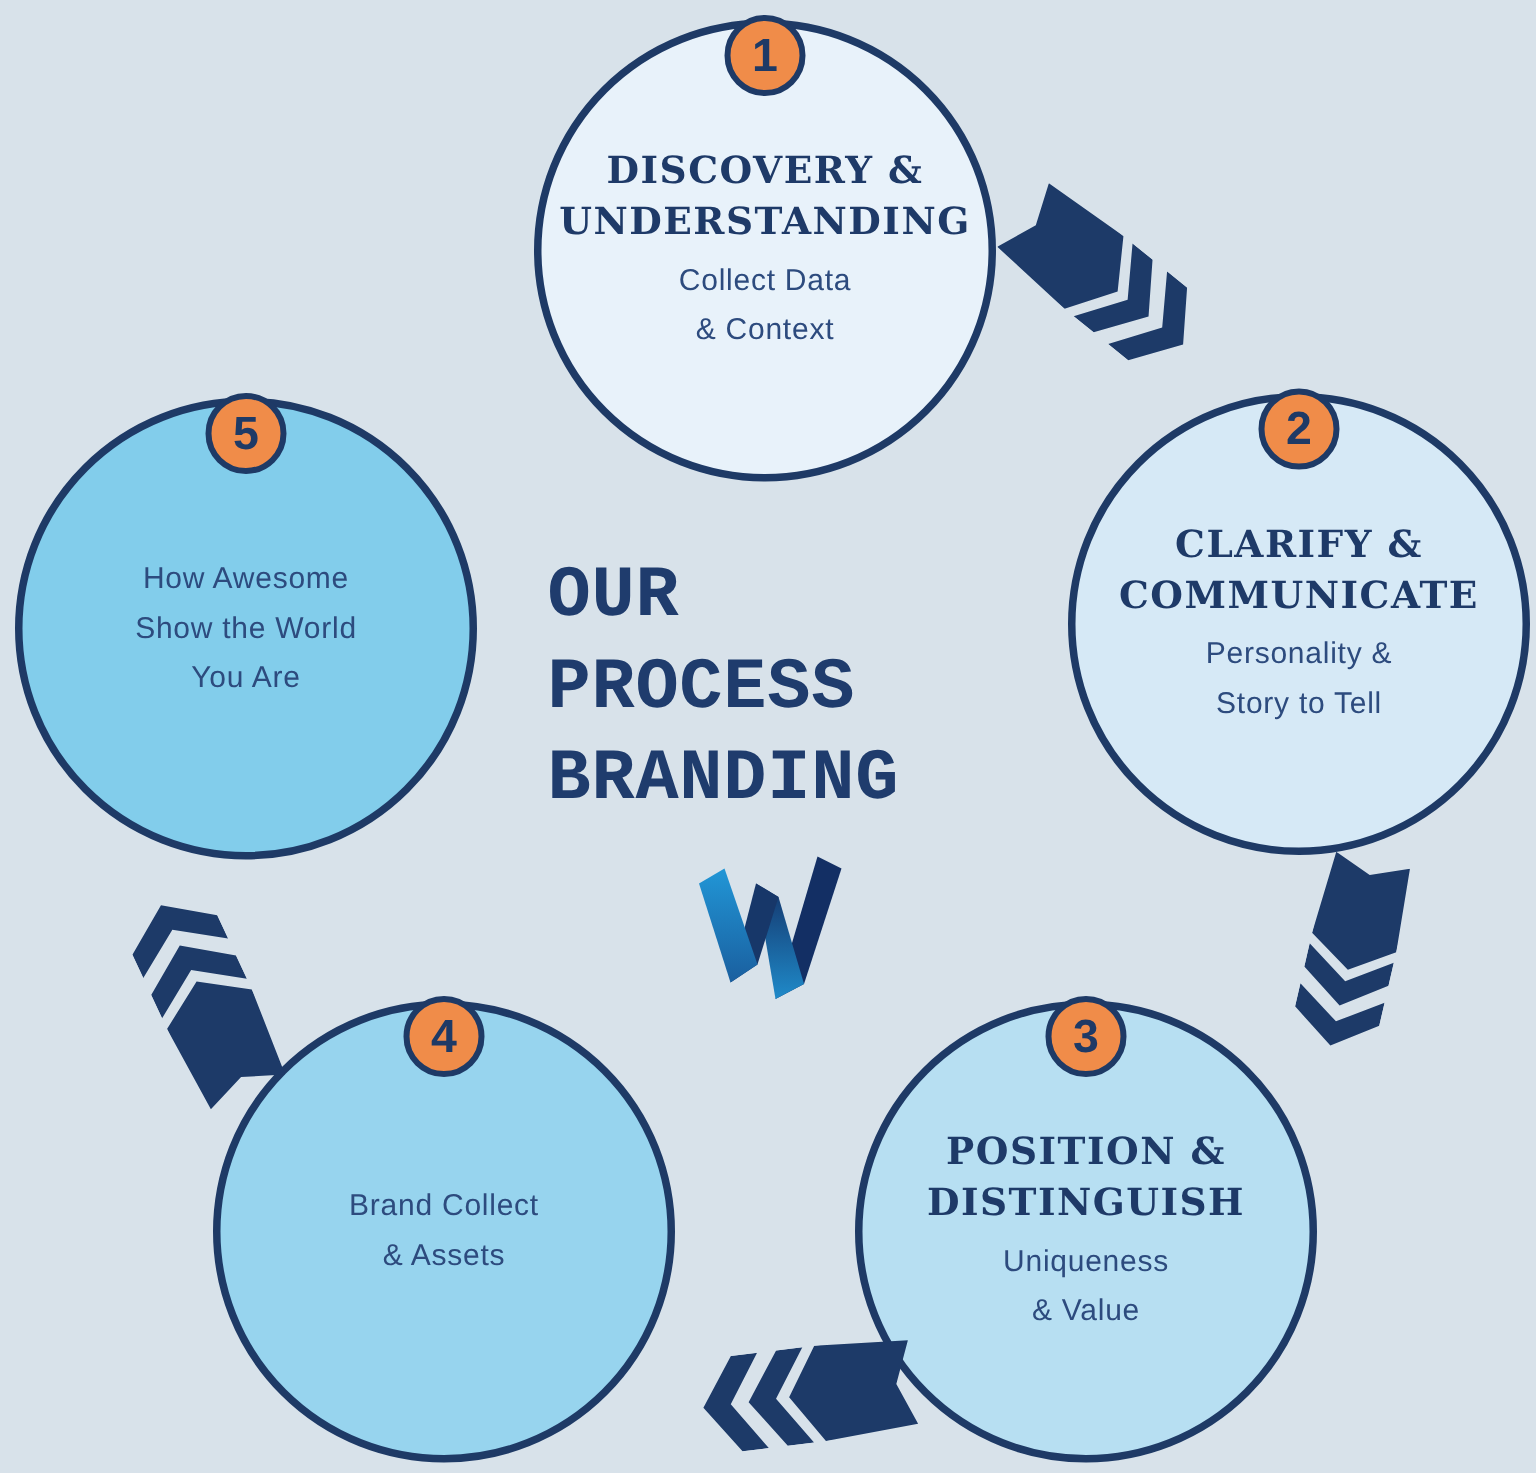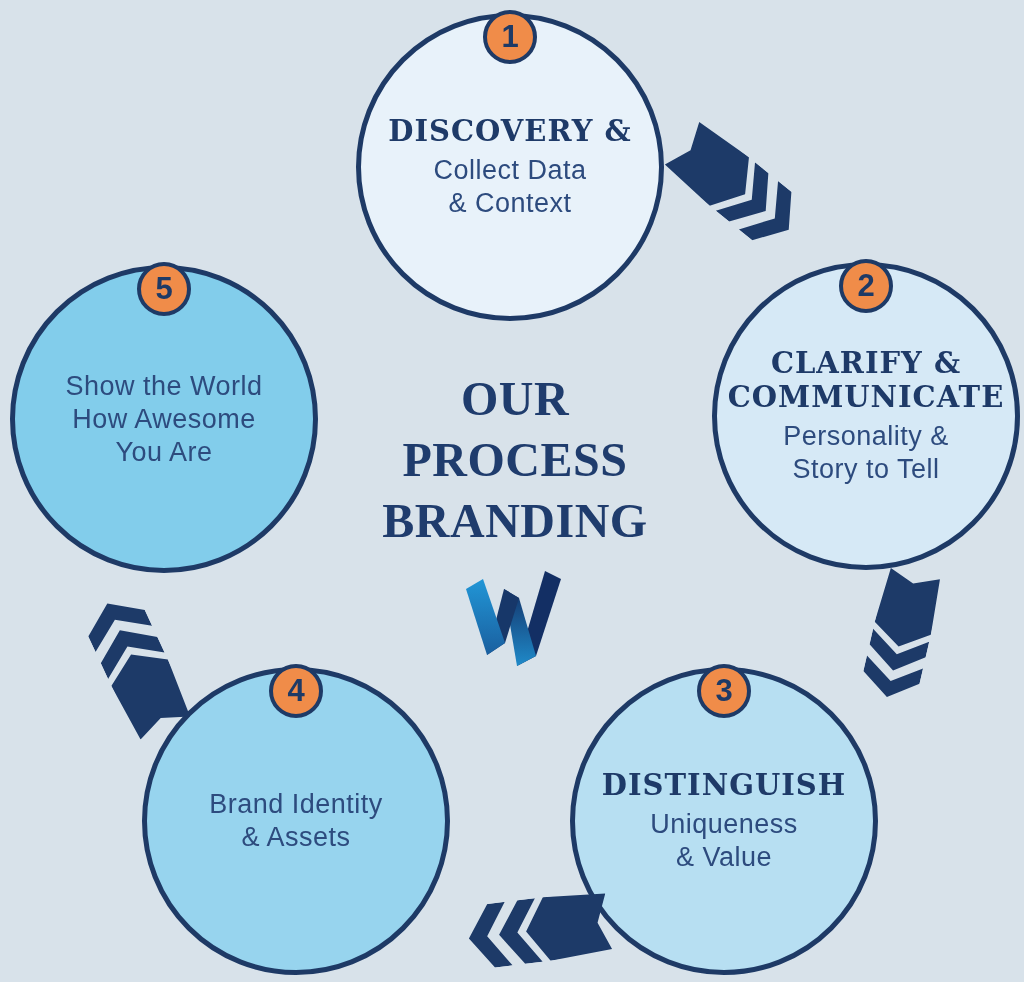--- a/index.html
+++ b/index.html
@@ -29,38 +29,37 @@
     background:#f08c49;
     border:4px solid #1e3a66;
     border-radius:50%;
     display:flex;align-items:center;justify-content:center;
     font-family:"Liberation Sans",sans-serif;
     font-weight:bold;font-size:31px;color:#1e3a66;
   }
   .heading{
     font-family:"DejaVu Serif",serif;
     font-weight:700;
-    font-size:29px;line-height:34px;
+    font-size:25px;line-height:34px;
     letter-spacing:1px;
     color:#1e3a68;
     margin-bottom:6px;
   }
   .heading div{white-space:nowrap;}
   .sub{
     font-family:"Liberation Sans",sans-serif;
-    font-size:27px;line-height:33px;
+    font-size:20px;line-height:33px;
     letter-spacing:0.5px;
     color:#2d4b7e;
   }
   .sub div{white-space:nowrap;}
   .center-title{
     position:absolute;
     left:365px;top:368px;width:300px;
-    text-align:center;
-    font-family:Liberation Serif, serif;
+    font-family:Liberation Mono, monospace;
     font-weight:700;
     font-size:48px;line-height:61px;
     color:#1f3c6d;
     letter-spacing:0.5px;
   }
   .center-title div{white-space:nowrap;}
   .w-logo{position:absolute;left:461px;top:569px;width:110px;height:100px;}
   .arrow{
     position:absolute;
     width:178px;height:80px;
@@ -71,20 +70,21 @@
 <body>
 
 <div id="stage" style="background: rgb(216, 226, 234);">
 
   <div class="circle" style="left: 356px; top: 13px; background: rgb(232, 242, 250);">
     <div class="badge">
       <span>1</span>
     </div>
     <div class="heading">
       <div>DISCOVERY &amp;</div>
+      <div>UNDERSTANDING</div>
     </div>
     <div class="sub">
       <div>Collect Data</div>
       <div>&amp; Context</div>
       <div></div>
     </div>
   </div>
 
   <div class="circle" style="left: 712px; top: 262px; background: rgb(214, 233, 246);">
     <div class="badge">
@@ -99,47 +99,48 @@
       <div>Story to Tell</div>
       <div></div>
     </div>
   </div>
 
   <div class="circle" style="left: 570px; top: 667px; background: rgb(183, 223, 242);">
     <div class="badge">
       <span>3</span>
     </div>
     <div class="heading">
+      <div>POSITION &amp;</div>
       <div>DISTINGUISH</div>
     </div>
     <div class="sub">
       <div>Uniqueness</div>
       <div>&amp; Value</div>
       <div></div>
     </div>
   </div>
 
   <div class="circle" style="left: 142px; top: 667px; background: rgb(151, 212, 238);">
     <div class="badge">
       <span>4</span>
     </div>
     <div class="sub">
-      <div>Brand Identity</div>
+      <div>Brand Collect</div>
       <div>&amp; Assets</div>
       <div></div>
     </div>
   </div>
 
   <div class="circle" style="left: 10px; top: 265px; background: rgb(130, 205, 235);">
     <div class="badge">
       <span>5</span>
     </div>
     <div class="sub">
+      <div>How Awesome</div>
       <div>Show the World</div>
-      <div>How Awesome</div>
       <div>You Are</div>
     </div>
   </div>
 
   <div class="center-title">
     <div>OUR</div>
     <div>PROCESS</div>
     <div>BRANDING</div>
   </div>
 

